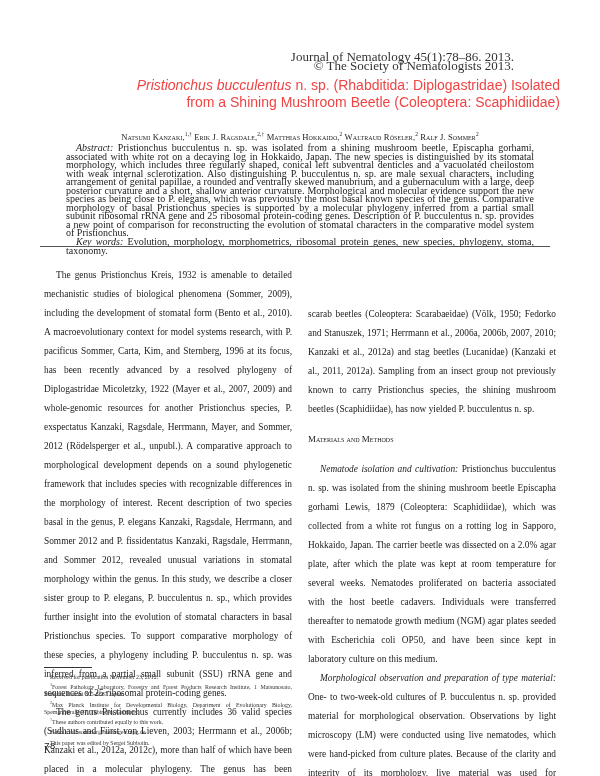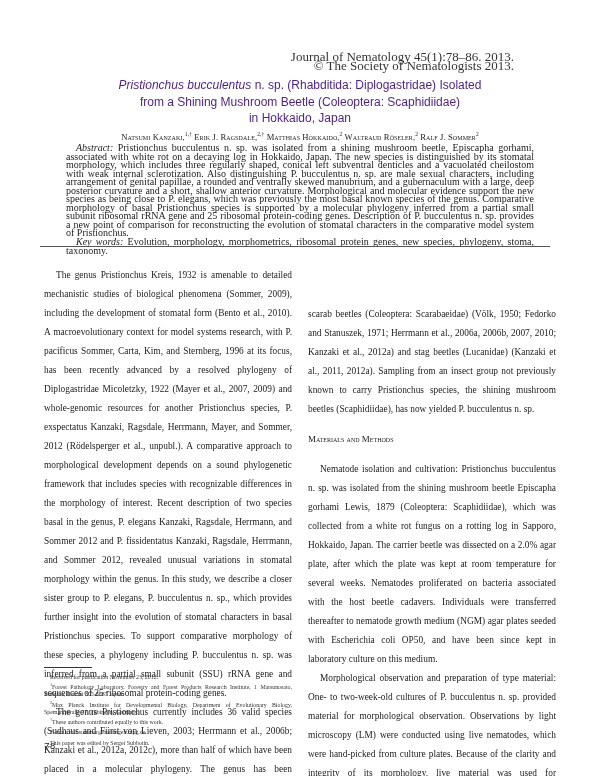--- a/index.html
+++ b/index.html
@@ -6,22 +6,22 @@
   body {
     width: 600px; height: 776px; position: relative; overflow: hidden;
     font-family: "Liberation Serif", "DejaVu Serif", serif; color: #222;
   }
   .journal {
     position: absolute; right: 86px; top: 53px; text-align: right;
     font-size: 13px; line-height: 8.6px; color: #333;
   }
   .title {
     position: absolute; left: 40px; width: 520px; top: 77px;
-    text-align: center; font-family: "Liberation Sans", "DejaVu Sans", sans-serif;
-    font-size: 12px; line-height: 16.5px; color: #4c1d95;
+    text-align: right; font-family: "Liberation Sans", "DejaVu Sans", sans-serif;
+    font-size: 14px; line-height: 16.5px; color: #ef4444;
   }
   .title i { font-style: italic; }
   .authors {
     position: absolute; left: 40px; width: 520px; top: 131px;
     text-align: center; font-size: 8.6px; font-variant: small-caps; color: #222;
     letter-spacing: 0.1px;
   }
   .authors sup { font-size: 5.5px; font-variant: normal; }
   .abstract {
     position: absolute; left: 66px; width: 468px; top: 144px;
@@ -50,34 +50,33 @@
   }
   .footnotes {
     position: absolute; left: 44px; top: 671px; width: 248px;
     font-size: 5.9px; line-height: 7.25px; color: #333; text-align: justify;
   }
   .footnotes p { margin: 0; text-indent: 6px; }
   .footnotes sup { font-size: 4.2px; }
   .pageno {
     position: absolute; left: 44px; top: 741px; font-size: 9.5px; color: #222; font-family: Liberation Mono, monospace;
   }
-  .it { }
+  .it { font-style: italic; }
 </style>
 </head>
 <body>
 
 <div class="journal">
   <div>Journal of Nematology 45(1):78–86. 2013.</div>
   <div>© The Society of Nematologists 2013.</div>
 </div>
 
 <div class="title">
   <div><i>Pristionchus bucculentus</i><span> n. sp. (Rhabditida: Diplogastridae) Isolated</span></div>
   <div>from a Shining Mushroom Beetle (Coleoptera: Scaphidiidae)</div>
-  <div>in Hokkaido, Japan</div>
 </div>
 
 <div class="authors">
   <span><span>Natsumi Kanzaki,</span><sup>1,†</sup></span>
   <span><span>Erik J. Ragsdale,</span><sup>2,†</sup></span>
   <span><span>Matthias Hokkaido,</span><sup>2</sup></span>
   <span><span>Waltraud Röseler,</span><sup>2</sup></span>
   <span><span>Ralf J. Sommer</span><sup>2</sup></span>
 </div>
 

